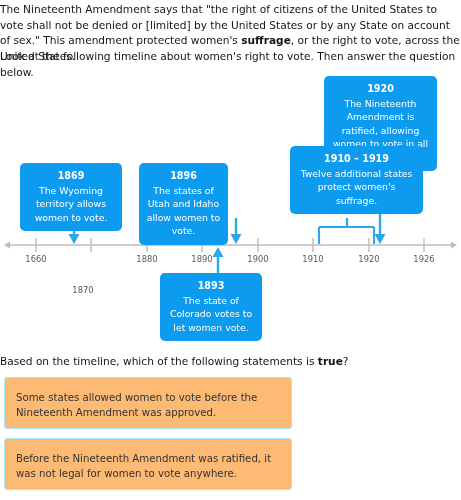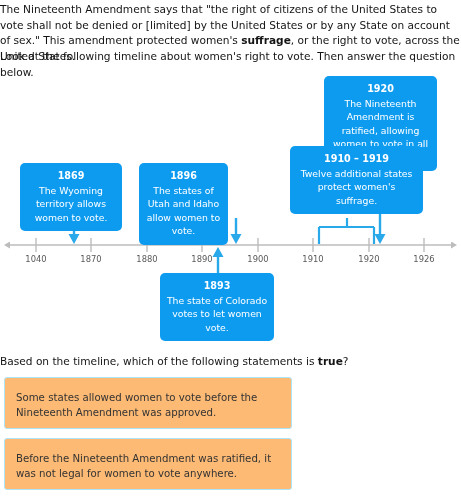--- a/index.html
+++ b/index.html
@@ -60,21 +60,21 @@
     display: block;
     font-size: 9.3px;
     line-height: 13.4px;
     color: #ffffff;
   }
 
   #card-1920  { left: 324px; top:  8px; width: 113px; }
   #card-1869  { left:  20px; top: 95px; width: 102px; }
   #card-1896  { left: 139px; top: 95px; width: 89px; }
   #card-1910  { left: 290px; top: 78px; width: 133px; }
-  #card-1893  { left: 160px; top: 205px; width: 114px; }
+  #card-1893  { left: 160px; top: 205px; width: 102px; }
 
   
   #timeline-connectors {
     position: absolute;
     left: 0;
     top: 0;
     width: 461px;
     height: 278px;
   }
 
@@ -176,22 +176,22 @@
       <line x1="319" y1="159" x2="319" y2="176"></line>
       <line x1="374" y1="159" x2="374" y2="176"></line>
     </g>
 
     <g fill="#29a8ea" stroke="#29a8ea">
       <line x1="218" y1="205" x2="218" y2="188" stroke-width="2.4"></line>
       <path d="M212.5,189 L223.5,189 L218,179 Z" stroke="none"></path>
     </g>
   </svg>
 
-  <div class="axis-label" style="left:36px;">1040</div>
-  <div class="axis-label" style="left:91px;">1870</div>
+  <div class="axis-label" style="left:36px;">1660</div>
+  <div class="axis-label" style="left:83px;margin-top:31px;">1870</div>
   <div class="axis-label" style="left:147px;">1880</div>
   <div class="axis-label" style="left:202px;">1890</div>
   <div class="axis-label" style="left:258px;">1900</div>
   <div class="axis-label" style="left:313px;">1910</div>
   <div class="axis-label" style="left:369px;">1920</div>
   <div class="axis-label" style="left:424px;">1926</div>
 
   <div class="event-card" id="card-1920">
     <span class="event-year">1920</span>
     <span class="event-text">The Nineteenth Amendment is ratified, allowing women to vote in all states.</span>

